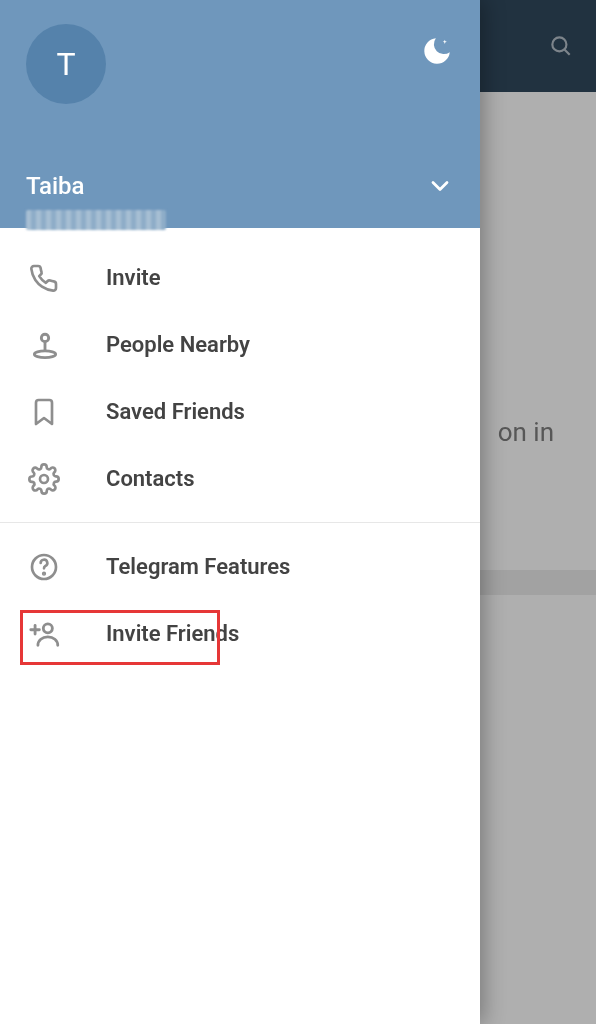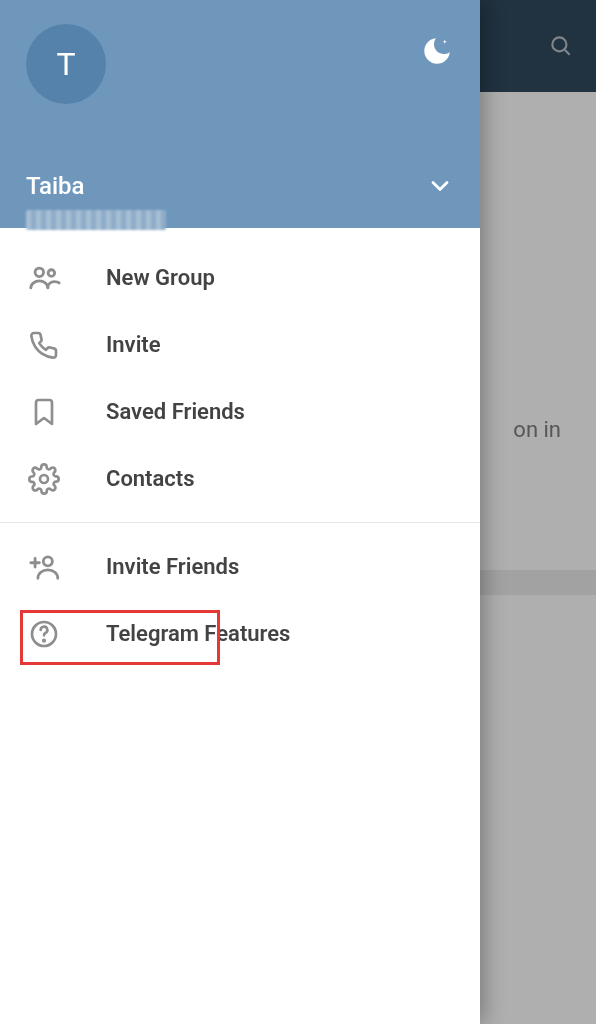--- a/index.html
+++ b/index.html
@@ -4,21 +4,21 @@
 <style>
   * { box-sizing: border-box; margin: 0; padding: 0; }
   html, body { width: 596px; height: 1024px; font-family: -apple-system, BlinkMacSystemFont, "Segoe UI", Roboto, sans-serif; }
   body { position: relative; background: #fff; overflow: hidden; }
 
   
   .bg-layer { position: absolute; inset: 0; }
   .bg-topbar { height: 92px; background: #2b4052; display: flex; justify-content: flex-end; align-items: center; padding-right: 22px; }
   .bg-search-icon { color: #a0aab2; }
   .bg-content { position: absolute; top: 92px; left: 0; right: 0; bottom: 0; background: #e0e0e0; }
-  .bg-text { position: absolute; top: 325px; right: 35px; color: #707070; font-size: 22px; }
+  .bg-text { position: absolute; top: 325px; right: 42px; color: #707070; font-size: 26px; }
   .bg-divider { position: absolute; top: 478px; left: 0; right: 0; height: 25px; background: #d0d0d0; }
   .overlay { position: absolute; inset: 0; background: rgba(0,0,0,0.22); }
 
   
   .drawer { position: absolute; top: 0; left: 0; width: 480px; height: 100%; background: #fff; box-shadow: 4px 0 20px rgba(0,0,0,0.3); display: flex; flex-direction: column; }
 
   .drawer-header { background: #6f97bc; padding: 24px 26px 20px 26px; color: #fff; position: relative; height: 228px; }
   .avatar { width: 80px; height: 80px; border-radius: 50%; background: #5582ab; display: flex; align-items: center; justify-content: center; font-size: 32px; font-weight: 400; color: #fff; }
   .night-toggle { position: absolute; top: 34px; right: 26px; }
   .profile-name { margin-top: 68px; font-size: 24px; font-weight: 500; }
@@ -69,42 +69,41 @@
     <div class="phone-blur"></div>
     <span class="expand-chevron">
       <svg width="28" height="28" viewBox="0 0 24 24" fill="none" stroke="#ffffff" stroke-width="2.4" stroke-linecap="round" stroke-linejoin="round">
         <polyline points="6 9 12 15 18 9"></polyline>
       </svg>
     </span>
   </div>
 
   <div class="menu">
 
-    <div class="menu-item">
-      <span class="icon-wrap">
-        <svg width="34" height="34" viewBox="0 0 24 24" fill="none" stroke="currentColor" stroke-width="2" stroke-linecap="round" stroke-linejoin="round">
-          <circle cx="8" cy="8" r="3"></circle>
-            <circle cx="16.5" cy="8.5" r="2.3"></circle>
-          <path d="M2 19c0-3 3-5 6-5s6 2 6 5"></path>
-            <path d="M14 18.5c0-2.2 2.2-4 4.5-4s3.5 1 3.5 1"></path>
-        </svg>
-      </span>
-      <span class="label">New Group</span>
-    </div>
 
 
     <div class="menu-item">
       <span class="icon-wrap">
         <svg width="32" height="32" viewBox="0 0 24 24" fill="none" stroke="currentColor" stroke-width="2" stroke-linecap="round" stroke-linejoin="round">
           <path d="M21 16.5v3a2 2 0 0 1-2.2 2 19 19 0 0 1-8.3-3 19 19 0 0 1-5-5A19 19 0 0 1 2.5 5.2 2 2 0 0 1 4.5 3h3a2 2 0 0 1 2 1.7c.1.9.3 1.8.6 2.6a2 2 0 0 1-.5 2.1L8.4 10.6a15 15 0 0 0 5 5l1.2-1.2a2 2 0 0 1 2.1-.5c.8.3 1.7.5 2.6.6A2 2 0 0 1 21 16.5z"></path>
         </svg>
       </span>
       <span class="label">Invite</span>
     </div>
 
+    <div class="menu-item">
+      <span class="icon-wrap">
+        <svg width="34" height="34" viewBox="0 0 24 24" fill="none" stroke="currentColor" stroke-width="2" stroke-linecap="round" stroke-linejoin="round">
+          <circle cx="12" cy="7" r="2.6"></circle>
+            <path d="M12 9.6v6"></path>
+          <ellipse cx="12" cy="18.5" rx="7.5" ry="2.4"></ellipse>
+        </svg>
+      </span>
+      <span class="label">People Nearby</span>
+    </div>
 
     <div class="menu-item">
       <span class="icon-wrap">
         <svg width="32" height="32" viewBox="0 0 24 24" fill="none" stroke="currentColor" stroke-width="2" stroke-linecap="round" stroke-linejoin="round">
           <path d="M18 21l-6-4.5L6 21V5a2 2 0 0 1 2-2h8a2 2 0 0 1 2 2z"></path>
         </svg>
       </span>
       <span class="label">Saved Friends</span>
     </div>
 
@@ -115,37 +114,37 @@
           <path d="M19.4 15a1.7 1.7 0 0 0 .3 1.8l.1.1a2 2 0 1 1-2.8 2.8l-.1-.1a1.7 1.7 0 0 0-1.8-.3 1.7 1.7 0 0 0-1 1.5V21a2 2 0 1 1-4 0v-.1a1.7 1.7 0 0 0-1.1-1.5 1.7 1.7 0 0 0-1.8.3l-.1.1a2 2 0 1 1-2.8-2.8l.1-.1a1.7 1.7 0 0 0 .3-1.8 1.7 1.7 0 0 0-1.5-1H3a2 2 0 1 1 0-4h.1a1.7 1.7 0 0 0 1.5-1.1 1.7 1.7 0 0 0-.3-1.8l-.1-.1a2 2 0 1 1 2.8-2.8l.1.1a1.7 1.7 0 0 0 1.8.3H9a1.7 1.7 0 0 0 1-1.5V3a2 2 0 1 1 4 0v.1a1.7 1.7 0 0 0 1 1.5 1.7 1.7 0 0 0 1.8-.3l.1-.1a2 2 0 1 1 2.8 2.8l-.1.1a1.7 1.7 0 0 0-.3 1.8V9c.3.6.9 1 1.5 1H21a2 2 0 1 1 0 4h-.1a1.7 1.7 0 0 0-1.5 1z"></path>
         </svg>
       </span>
       <span class="label">Contacts</span>
     </div>
 
     <div class="menu-divider"></div>
 
     <div class="menu-item">
       <span class="icon-wrap">
+        <svg width="32" height="32" viewBox="0 0 24 24" fill="none" stroke="currentColor" stroke-width="2" stroke-linecap="round" stroke-linejoin="round">
+          <circle cx="12" cy="12" r="9"></circle>
+          <path d="M9.5 9a2.5 2.5 0 1 1 3.5 2.3c-.8.4-1 .9-1 1.7"></path>
+          <circle cx="12" cy="17" r="0.6" fill="currentColor"></circle>
+        </svg>
+      </span>
+      <span class="label">Telegram Features</span>
+    </div>
+
+    <div class="menu-item">
+      <span class="icon-wrap">
         <svg width="34" height="34" viewBox="0 0 24 24" fill="none" stroke="currentColor" stroke-width="2" stroke-linecap="round" stroke-linejoin="round">
           <circle cx="14" cy="8" r="3.2"></circle>
             <path d="M7 20c0-3.5 3-6 7-6s7 2.5 7 6"></path>
           <line x1="2" y1="9" x2="8" y2="9"></line>
             <line x1="5" y1="6" x2="5" y2="12"></line>
         </svg>
       </span>
       <span class="label">Invite Friends</span>
     </div>
 
-    <div class="menu-item">
-      <span class="icon-wrap">
-        <svg width="32" height="32" viewBox="0 0 24 24" fill="none" stroke="currentColor" stroke-width="2" stroke-linecap="round" stroke-linejoin="round">
-          <circle cx="12" cy="12" r="9"></circle>
-          <path d="M9.5 9a2.5 2.5 0 1 1 3.5 2.3c-.8.4-1 .9-1 1.7"></path>
-          <circle cx="12" cy="17" r="0.6" fill="currentColor"></circle>
-        </svg>
-      </span>
-      <span class="label">Telegram Features</span>
-    </div>
-
   </div>
 </div>
 
 <div class="highlight-box" style="top:610px;left:20px;width:200px;height:55px;"></div>
 
 </body></html>

